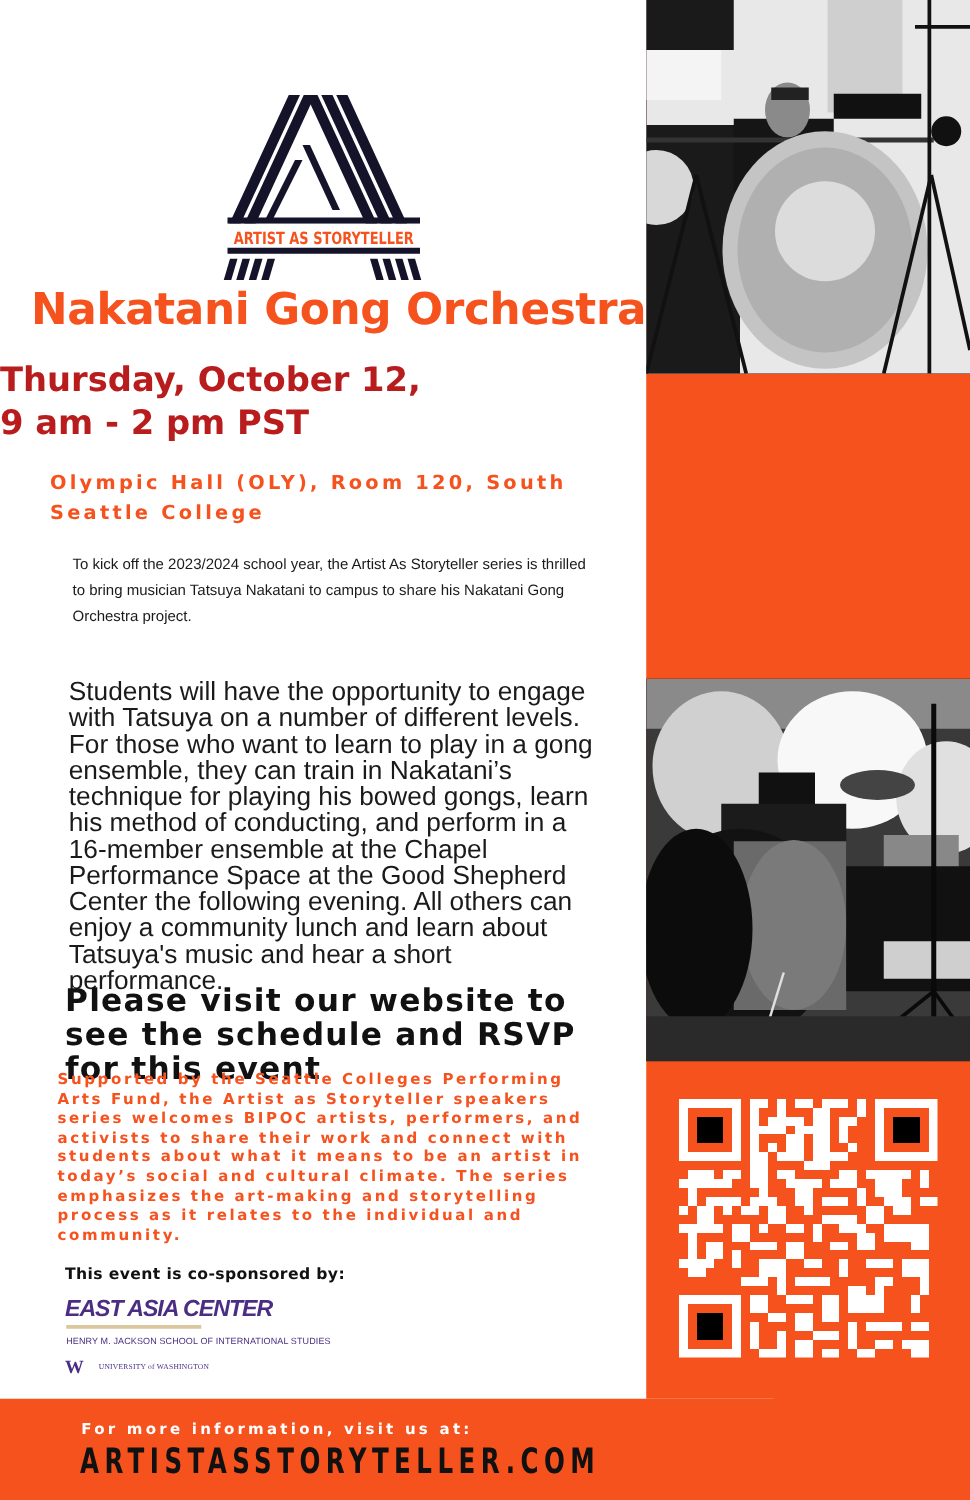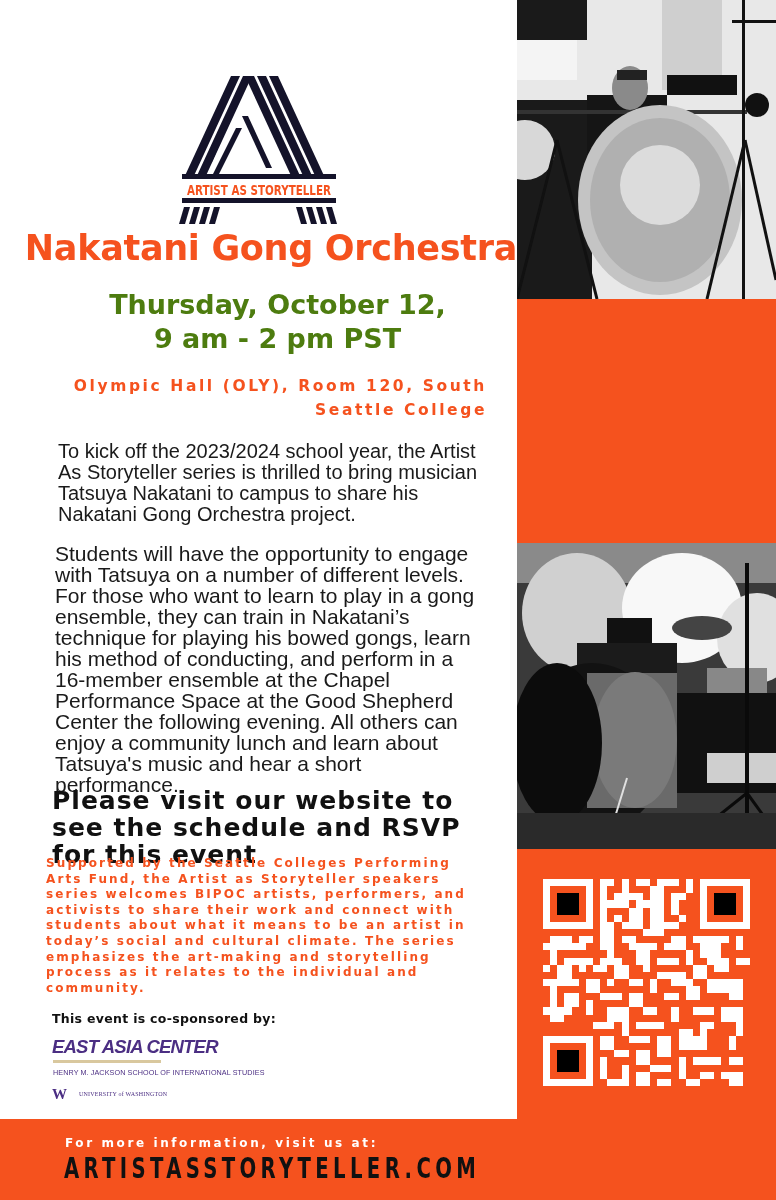--- a/index.html
+++ b/index.html
@@ -17,33 +17,33 @@
 
   
   .logo { position: absolute; left: 176px; top: 76px; width: 166px; height: 150px; }
 
   .event-title {
     position: absolute; left: 0; top: 228px; width: 517px; text-align: right;
     color: #F5521E; font-family: "DejaVu Sans", sans-serif; font-weight: bold;
     font-size: 35px; letter-spacing: -0.3px;
   }
   .event-date {
-    position: absolute; left: 0; top: 288px; width: 527px; text-align: center;
-    color: #4d7c0f; font-family: "DejaVu Sans", sans-serif; font-weight: bold;
-    font-size: 27px; line-height: 34px; padding-left: 28px;
+    position: absolute; left: 0; top: 288px; width: 527px; 
+    color: #b91c1c; font-family: "DejaVu Sans", sans-serif; font-weight: bold;
+    font-size: 27px; line-height: 34px;
   }
   .event-location {
-    position: absolute; left: 40px; top: 374px; width: 447px; text-align: right;
+    position: absolute; left: 40px; top: 374px; width: 447px; text-align: left;
     color: #F5521E; font-family: "DejaVu Sans", sans-serif; font-weight: bold;
     font-size: 15.5px; line-height: 24px; letter-spacing: 2.6px;
   }
   .intro-paragraph {
     position: absolute; left: 58px; top: 441px; width: 420px;
     color: #1a1a1a; font-family: "Liberation Sans", sans-serif;
-    font-size: 20px; line-height: 21px;
+    font-size: 12px; line-height: 21px;
   }
   .details-paragraph {
     position: absolute; left: 55px; top: 543px; width: 430px;
     color: #1a1a1a; font-family: "Liberation Sans", sans-serif;
     font-size: 21px; line-height: 21px;
   }
   .cta-heading {
     position: absolute; left: 52px; top: 756px; width: 440px;
     color: #111; font-family: "DejaVu Sans", sans-serif; font-weight: bold;
     font-size: 25px; line-height: 27px; letter-spacing: 1px; margin-top: 31px;

